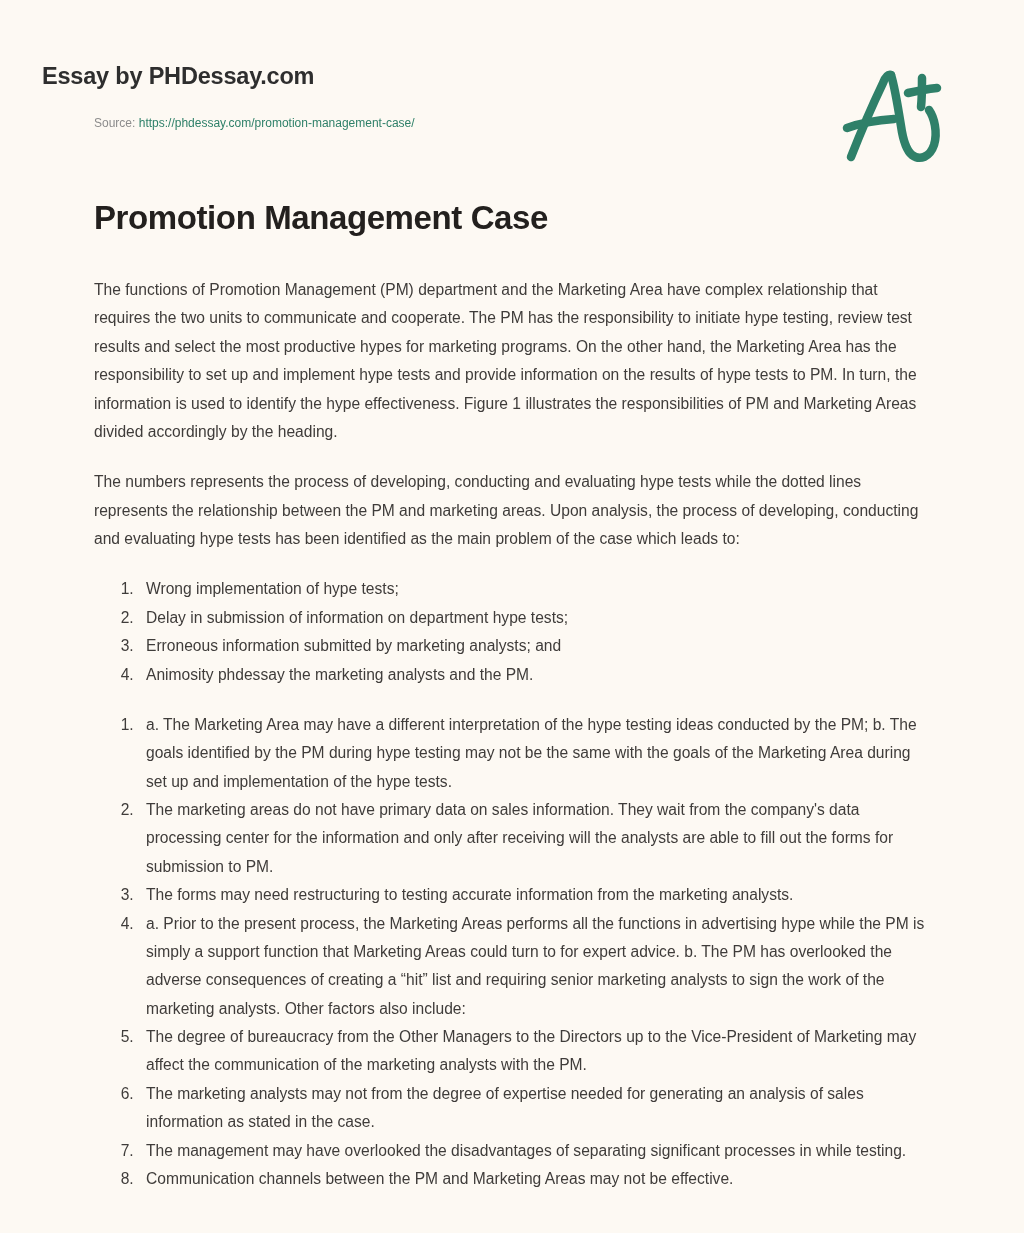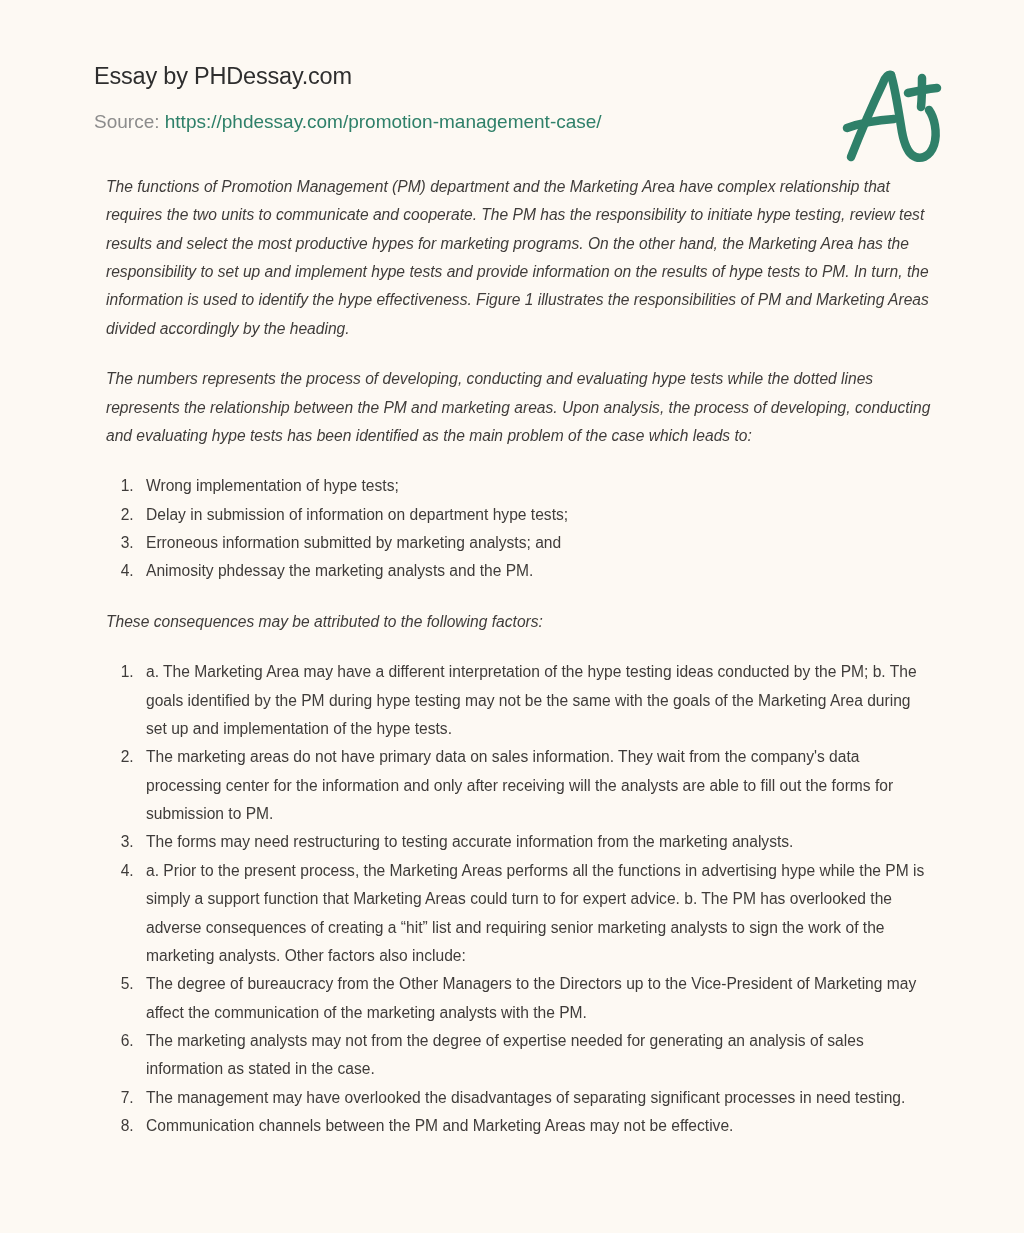--- a/index.html
+++ b/index.html
@@ -22,31 +22,31 @@
     height: 1233px;
     box-sizing: border-box;
   }
 
   
   .header {
     position: relative;
     padding: 62px 0 0 0;
   }
   .brand-line {
-    margin-left: 94px;
+    margin-left: 42px;
     font-size: 23.5px;
-    font-weight: normal;
+    font-weight: bold;
     letter-spacing: -0.2px;
     color: #2E2E2E;
     line-height: 1.2;
   }
   .source-line {
     margin-left: 94px;
-    margin-top: 20px;
-    font-size: 19px;
+    margin-top: 26px;
+    font-size: 12px;
     color: #8C8C8C;
     line-height: 1.3;
     white-space: nowrap;
   }
   .source-label {
     color: #8C8C8C;
   }
   .source-url {
     color: #2F8069;
     text-decoration: none;
@@ -81,22 +81,21 @@
   
   .content {
     margin-left: 94px;
     margin-right: 86px;
     padding-top: 38px;
     font-size: 15.6px;
     line-height: 1.82;
     color: #3F3C3A;
   }
   .content p {
-    margin: 0 0 22px 12px;
-    font-style: italic;
+    margin: 0 0 22px 0;
   }
   .content p:last-child {
     margin-bottom: 0;
   }
 
   ol.num-list {
     margin: 0 0 22px 0;
     padding-left: 44px;
     list-style-position: outside;
     list-style-type: decimal;
@@ -137,41 +136,41 @@
           <path d="M17 66 C 28 62, 48 58, 64 57"></path>
 
           <path d="M78 31 C 87 29, 98 27, 107 26"></path>
 
           <path d="M92 16 C 92 25, 92 36, 91 45"></path>
         </g>
       </svg>
     </div>
   </div>
 
+  <h1 class="doc-title">Promotion Management Case</h1>
 
   <div class="content">
 
     <p>The functions of Promotion Management (PM) department and the Marketing Area have complex relationship that requires the two units to communicate and cooperate. The PM has the responsibility to initiate hype testing, review test results and select the most productive hypes for marketing programs. On the other hand, the Marketing Area has the responsibility to set up and implement hype tests and provide information on the results of hype tests to PM. In turn, the information is used to identify the hype effectiveness. Figure 1 illustrates the responsibilities of PM and Marketing Areas divided accordingly by the heading.</p>
 
     <p>The numbers represents the process of developing, conducting and evaluating hype tests while the dotted lines represents the relationship between the PM and marketing areas. Upon analysis, the process of developing, conducting and evaluating hype tests has been identified as the main problem of the case which leads to:</p>
 
     <ol class="num-list tight-list">
       <li>Wrong implementation of hype tests;</li>
       <li>Delay in submission of information on department hype tests;</li>
       <li>Erroneous information submitted by marketing analysts; and</li>
       <li>Animosity phdessay the marketing analysts and the PM.</li>
     </ol>
 
-    <p>These consequences may be attributed to the following factors:</p>
 
     <ol class="num-list tight-list">
       <li>a. The Marketing Area may have a different interpretation of the hype testing ideas conducted by the PM; b. The goals identified by the PM during hype testing may not be the same with the goals of the Marketing Area during set up and implementation of the hype tests.</li>
       <li>The marketing areas do not have primary data on sales information. They wait from the company's data processing center for the information and only after receiving will the analysts are able to fill out the forms for submission to PM.</li>
       <li> The forms may need restructuring to testing accurate information from the marketing analysts.</li>
       <li>a. Prior to the present process, the Marketing Areas performs all the functions in advertising hype while the PM is simply a support function that Marketing Areas could turn to for expert advice. b. The PM has overlooked the adverse consequences of creating a “hit” list and requiring senior marketing analysts to sign the work of the marketing analysts. Other factors also include:</li>
       <li>The degree of bureaucracy from the Other Managers to the Directors up to the Vice-President of Marketing may affect the communication of the marketing analysts with the PM.</li>
       <li>The marketing analysts may not from the degree of expertise needed for generating an analysis of sales information as stated in the case.</li>
-      <li>The management may have overlooked the disadvantages of separating significant processes in need testing.</li>
+      <li>The management may have overlooked the disadvantages of separating significant processes in while testing.</li>
       <li>Communication channels between the PM and Marketing Areas may not be effective.</li>
     </ol>
 
   </div>
 </div>
 
 </body></html>

